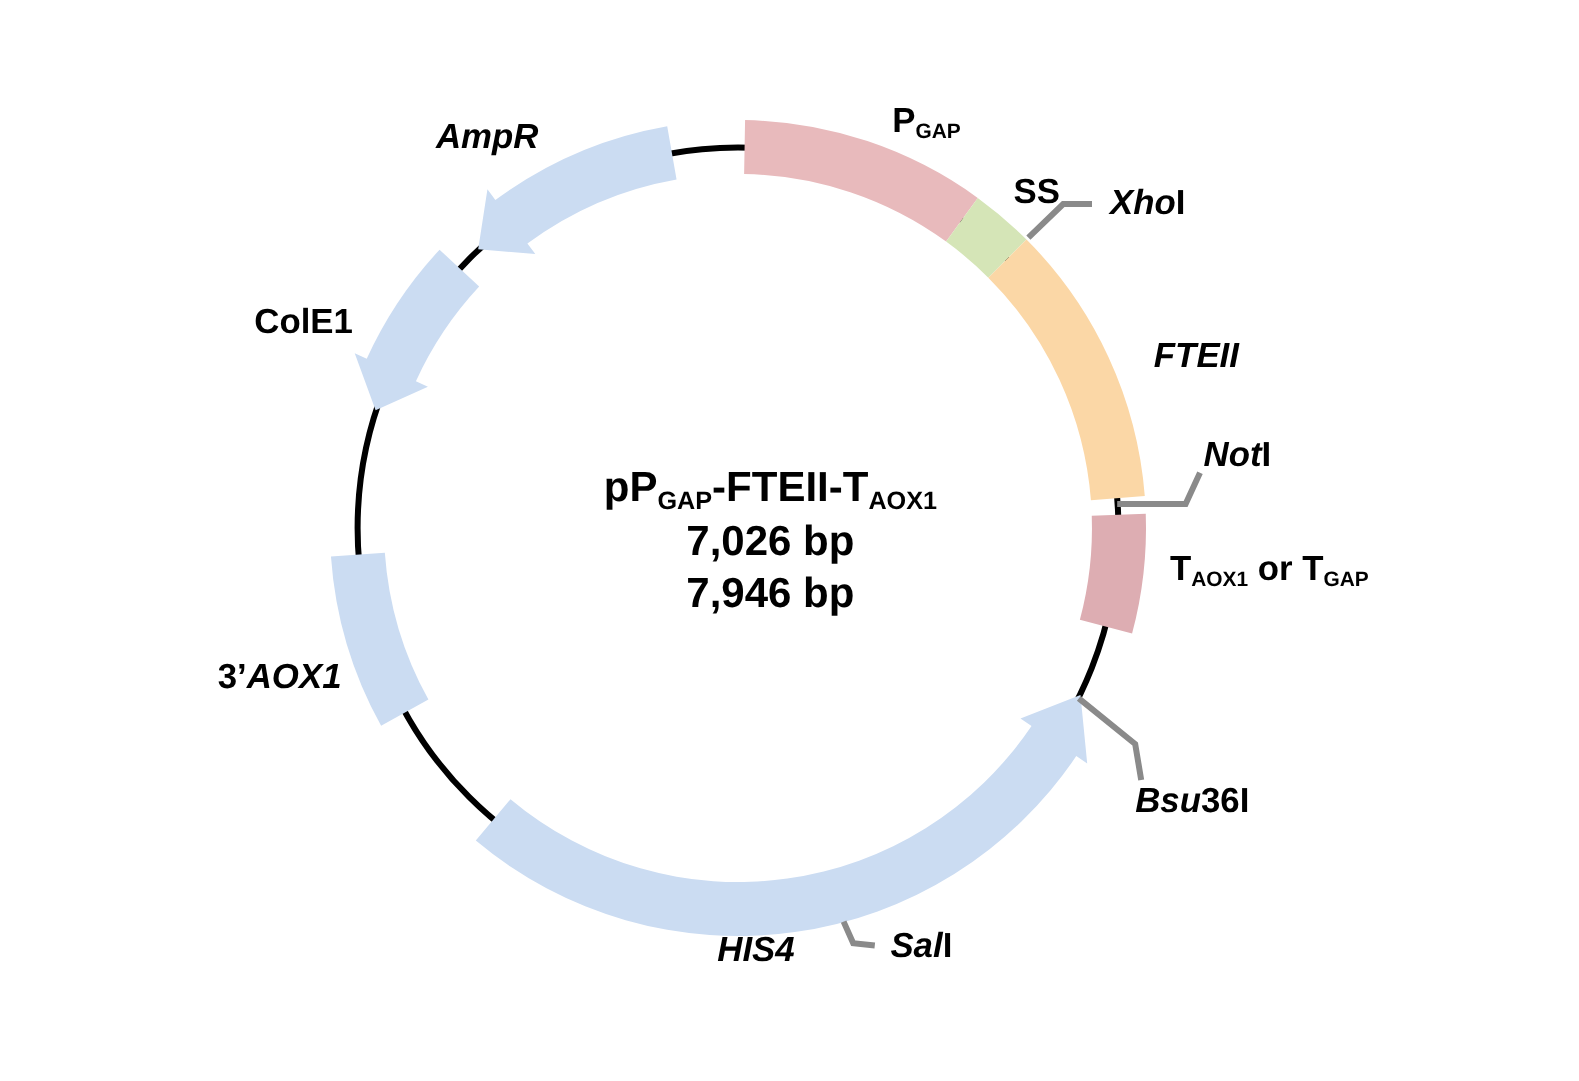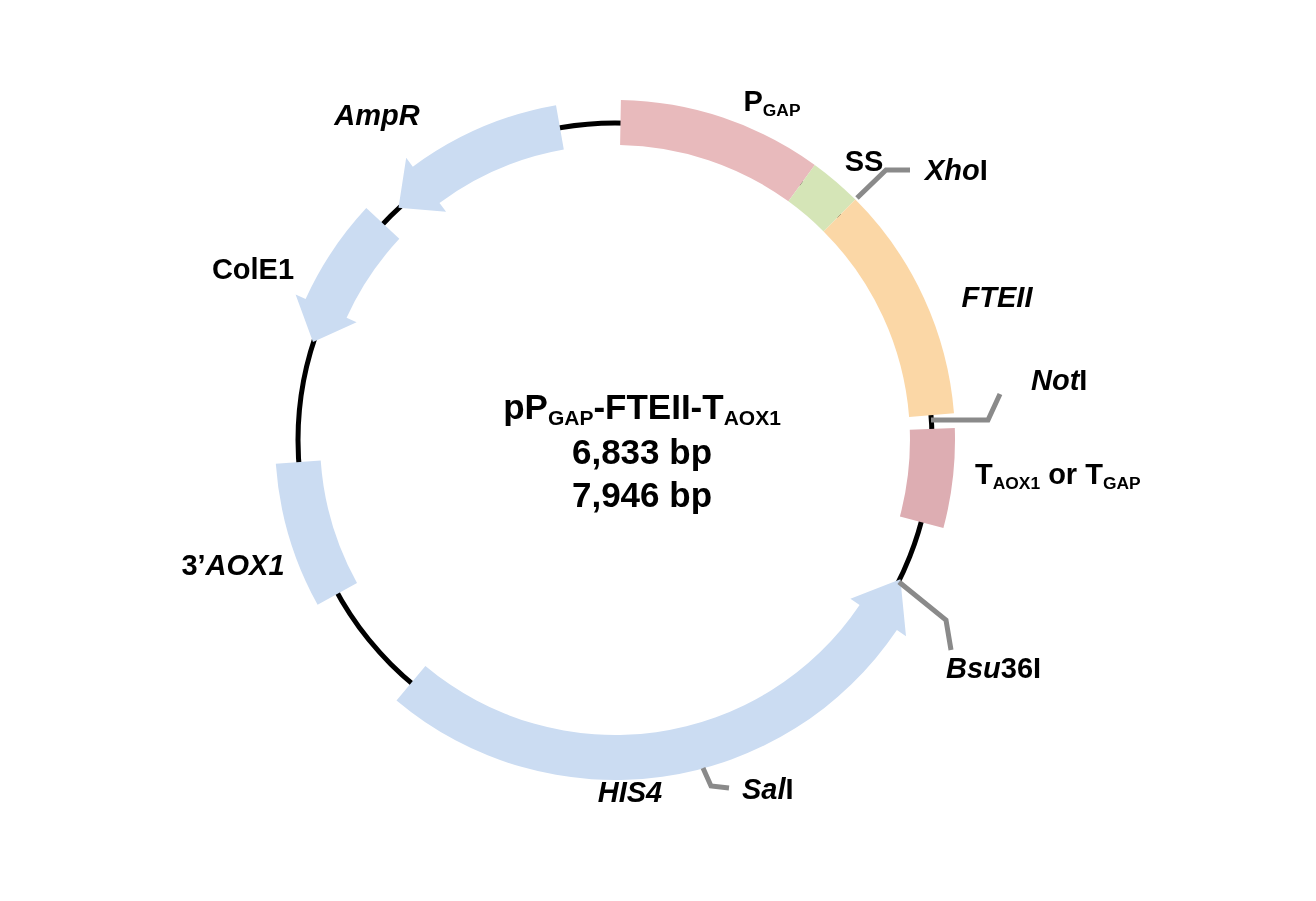--- a/index.html
+++ b/index.html
@@ -56,41 +56,41 @@
       <path d="M 366.3,208.1 A 340 340 0 0 0 305.6,299.0 L 295.6,294.4 L 313.0,341.9 L 356.6,322.2 L 346.6,317.7 A 295 295 0 0 1 399.3,238.8 Z" fill="#cbdcf2" stroke="none"></path>
       <path d="M 556.0,105.2 A 340 340 0 0 0 412.8,166.7 L 406.2,157.8 L 398.5,207.8 L 446.1,211.7 L 439.5,202.9 A 295 295 0 0 1 563.8,149.5 Z" fill="#cbdcf2" stroke="none"></path>
       <polyline points="857,198 886,170 910,170" fill="none" stroke="#8a8a8a" stroke-width="5" stroke-linejoin="miter"></polyline>
       <polyline points="931,420 988,420 1000,394" fill="none" stroke="#8a8a8a" stroke-width="5" stroke-linejoin="miter"></polyline>
       <polyline points="899,582 946,620 951,650" fill="none" stroke="#8a8a8a" stroke-width="5" stroke-linejoin="miter"></polyline>
       <polyline points="703,768 711,786 729,788" fill="none" stroke="#8a8a8a" stroke-width="5" stroke-linejoin="miter"></polyline>
     </svg>
 
   <div class="center-text">
     <div><span>pP</span><span class="sub">GAP</span><span>-FTEII-T</span><span class="sub">AOX1</span></div>
-    <div>6,833 bp</div>
+    <div>7,026 bp</div>
     <div>7,946 bp</div>
   </div>
 
   <div class="lbl" style="left:772px; top:103px;"><span>P</span><span class="sub">GAP</span></div>
 
   <div class="lbl" style="left:864px; top:161px;">SS</div>
 
   <div class="lbl it" style="left:997px; top:297px;">FTEII</div>
 
   <div class="lbl anchor-left" style="left:975px; top:476px;"><span>T</span><span class="sub">AOX1</span><span> or </span><span>T</span><span class="sub">GAP</span></div>
 
   <div class="lbl it" style="left:630px; top:792px;">HIS4</div>
 
   <div class="lbl" style="left:233px; top:565px;"><span>3’</span><span class="it">AOX1</span></div>
 
   <div class="lbl" style="left:253px; top:269px;">ColE1</div>
 
-  <div class="lbl it" style="left:377px; top:115px;">AmpR</div>
+  <div class="lbl it" style="left:406px; top:115px;">AmpR</div>
 
   <div class="lbl anchor-left" style="left:925px; top:170px;"><span class="it">Xho</span><span>I</span></div>
 
-  <div class="lbl anchor-left" style="left:1031px; top:380px;"><span class="it">Not</span><span>I</span></div>
+  <div class="lbl anchor-left" style="left:1003px; top:380px;"><span class="it">Not</span><span>I</span></div>
 
   <div class="lbl anchor-left" style="left:946px; top:668px;"><span class="it">Bsu</span><span>36I</span></div>
 
   <div class="lbl anchor-left" style="left:742px; top:789px;text-align:center;"><span class="it">Sal</span><span>I</span></div>
 
 </div>
 
 </body></html>

